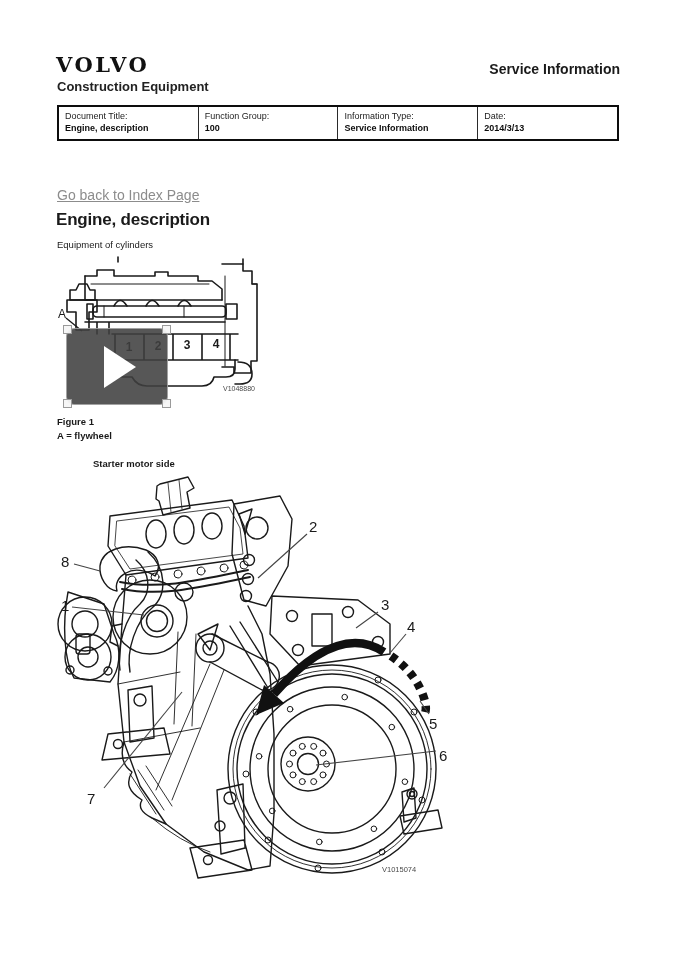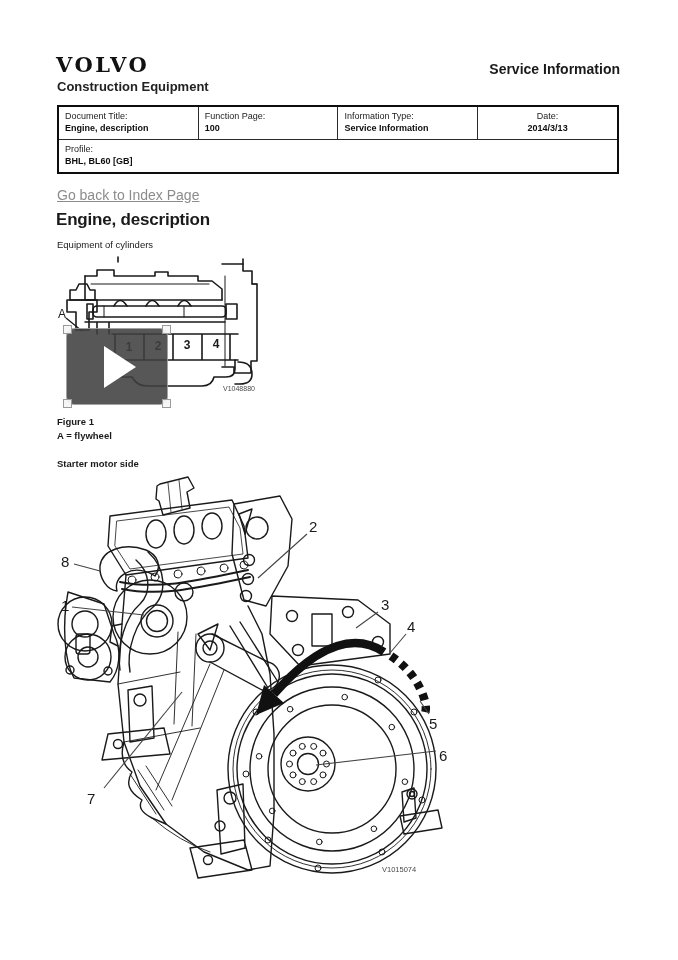--- a/index.html
+++ b/index.html
@@ -50,36 +50,30 @@
   <div class="header-title">Service Information</div>
 
   <table class="doc-table">
     <tbody>
         <tr>
       <td style="width:25%;margin-top:36px;">
         <div class="cell-label">Document Title:</div>
         <div class="cell-value">Engine, description</div>
       </td>
       <td style="width:25%;">
-        <div class="cell-label">Function Page:</div>
+        <div class="cell-label">Function Group:</div>
         <div class="cell-value">100</div>
       </td>
       <td style="width:25%;">
         <div class="cell-label">Information Type:</div>
         <div class="cell-value">Service Information</div>
       </td>
-      <td style="width:25%;text-align:center;">
+      <td style="width:25%;">
         <div class="cell-label">Date:</div>
         <div class="cell-value">2014/3/13</div>
-      </td>
-    </tr>
-    <tr>
-      <td colspan="4">
-        <div class="cell-label">Profile:</div>
-        <div class="cell-value">BHL, BL60 [GB]</div>
       </td>
     </tr>
   </tbody>
     </table>
 
   <a class="back-link">Go back to Index Page</a>
 
   <div class="h1">Engine, description</div>
   <div class="subtitle">Equipment of cylinders</div>
 
@@ -123,21 +117,21 @@
   <div class="play-overlay">
     <span class="play-triangle"></span>
     <span class="handle h-tl"></span>
     <span class="handle h-tr"></span>
     <span class="handle h-bl"></span>
     <span class="handle h-br"></span>
   </div>
 
   <div class="cap" style="top:416px;">Figure 1</div>
   <div class="cap" style="top:430px;">A = flywheel</div>
-  <div class="cap" style="top:458px;">Starter motor side</div>
+  <div class="cap" style="top:458px;margin-left:36px;">Starter motor side</div>
 
   <div class="fig2">
     <svg viewBox="-6 0 404 432" width="404" height="432">
       <g stroke="#1a1a1a" fill="none" stroke-width="1.4" stroke-linejoin="round" stroke-linecap="round">
 
         <path d="M100,10 L128,3 L134,14 L127,18 L130,34 L103,41 L99,27 L96,25 L97,12 Z"></path>
         <path d="M108,9 L111,38 M119,6 L122,35" stroke-width="0.8"></path>
 
         <path d="M50,42 L172,26 L184,52 L188,84 L66,101 L48,72 Z"></path>
         <path d="M57,47 L169,33 L180,54 L183,80 L70,95 L55,72 Z" stroke-width="0.8"></path>

